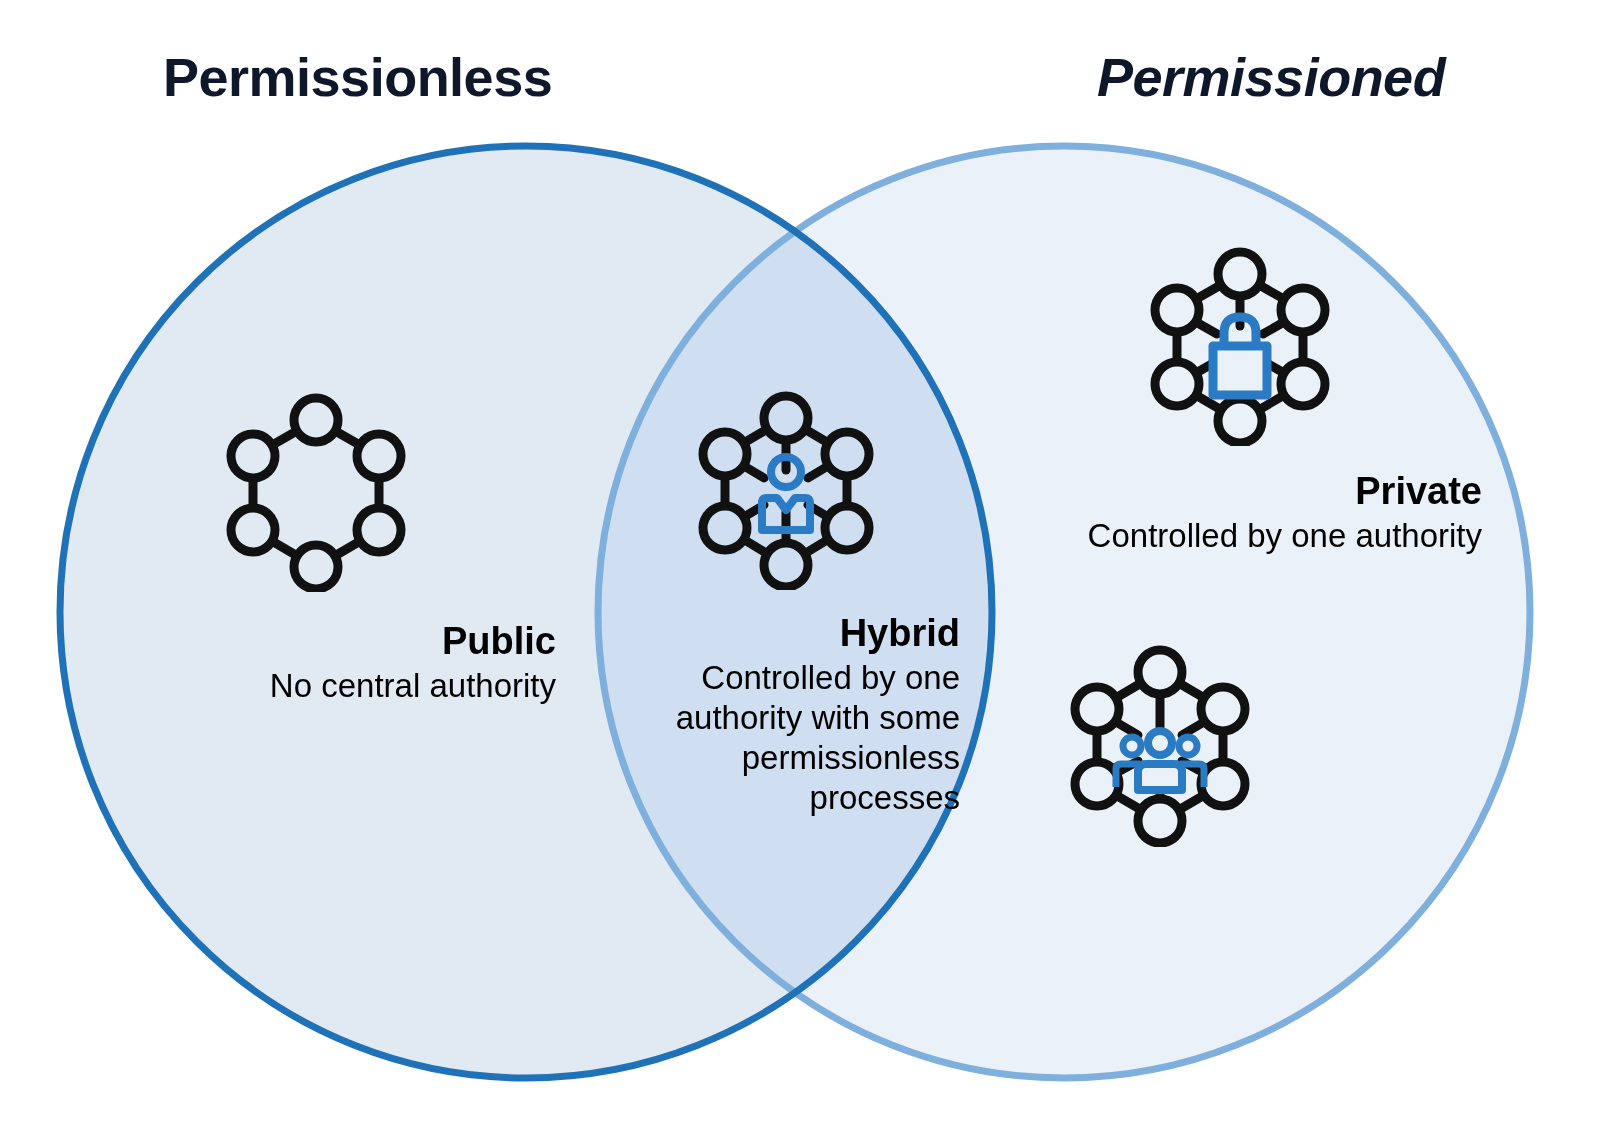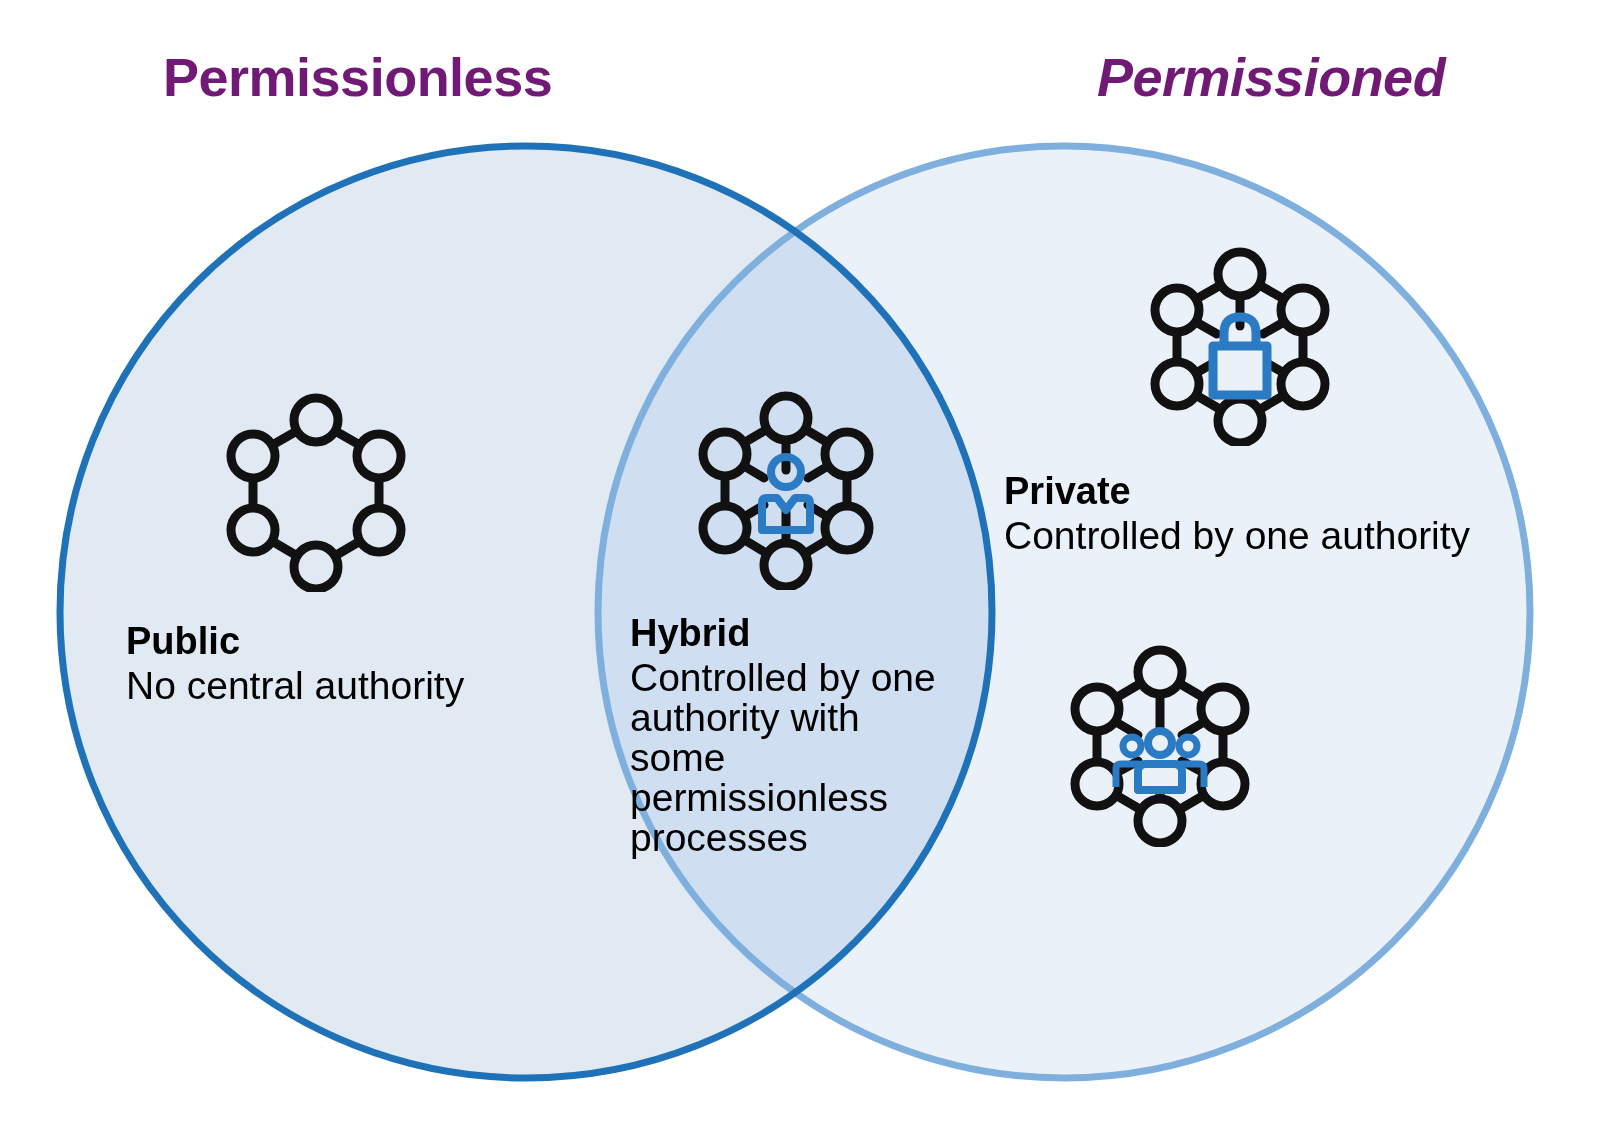--- a/index.html
+++ b/index.html
@@ -17,51 +17,51 @@
   #stage {
     position: relative;
     width: 1600px;
     height: 1146px;
     background: #ffffff;
   }
   
   .heading {
     position: absolute;
     font-weight: bold;
-    color: #701a75;
+    color: #0f172a;
     font-size: 54px;
     letter-spacing: -0.5px;
     white-space: nowrap;
   }
   #heading-left  { left: 163px; top: 46px; }
   #heading-right { left: 1097px; top: 46px; font-style: italic; }
 
   
   #venn {
     position: absolute;
     left: 0;
     top: 0;
   }
 
   
   .label-block {
     position: absolute;
-    text-align: left;
+    text-align: right;
     color: #000000;
   }
   .label-title {
     font-weight: bold;
     font-size: 38px;
     line-height: 46px;
     margin: 0 0 2px 0;
     white-space: nowrap;
   }
   .label-desc {
     font-weight: normal;
-    font-size: 39px;
+    font-size: 33px;
     line-height: 40px;
     margin: 0;
   }
   #block-public     { left: 126px; top: 618px; width: 430px; }
   #block-hybrid     { left: 630px; top: 610px; width: 330px; }
   #block-private    { left: 1004px; top: 468px; width: 478px; }
   #block-consortium { left: 982px; top: 862px; width: 406px; }
 
   
   .icon-wrap { position: absolute; }

